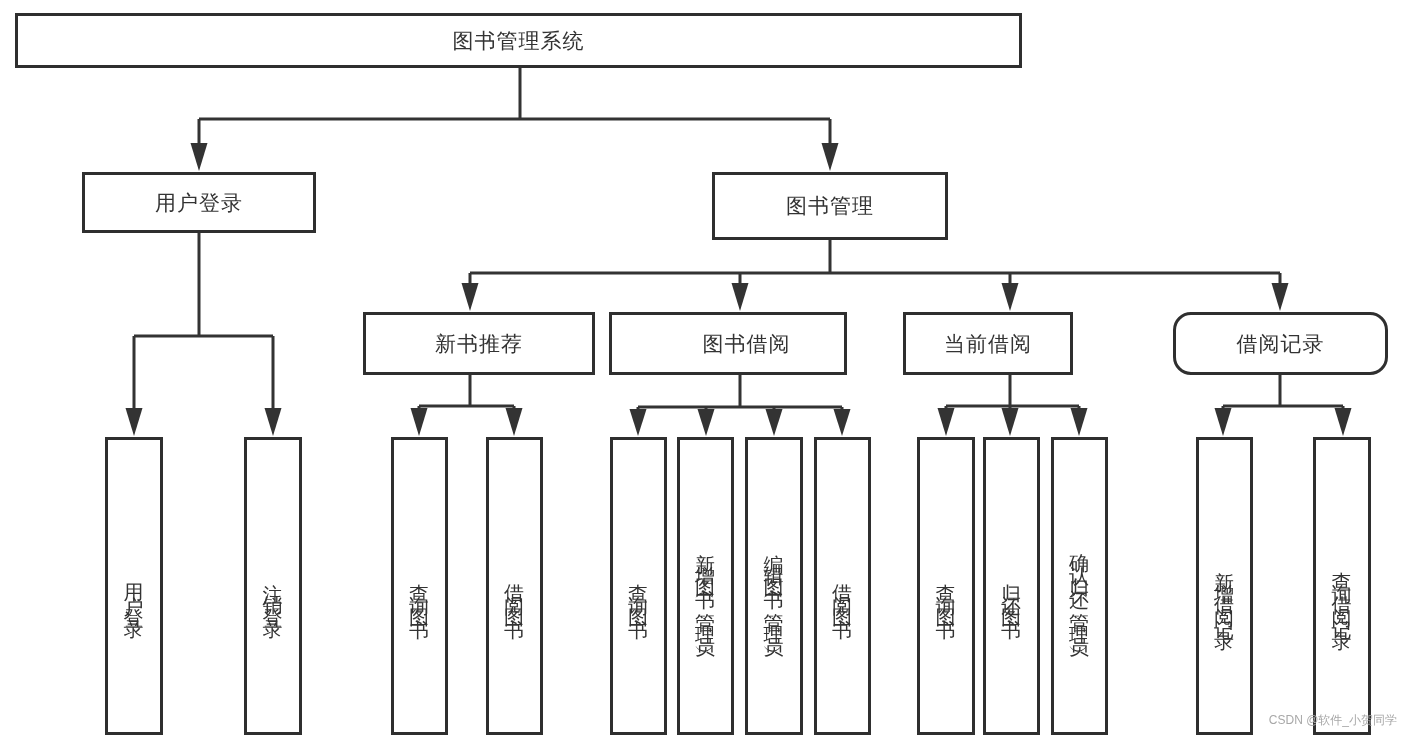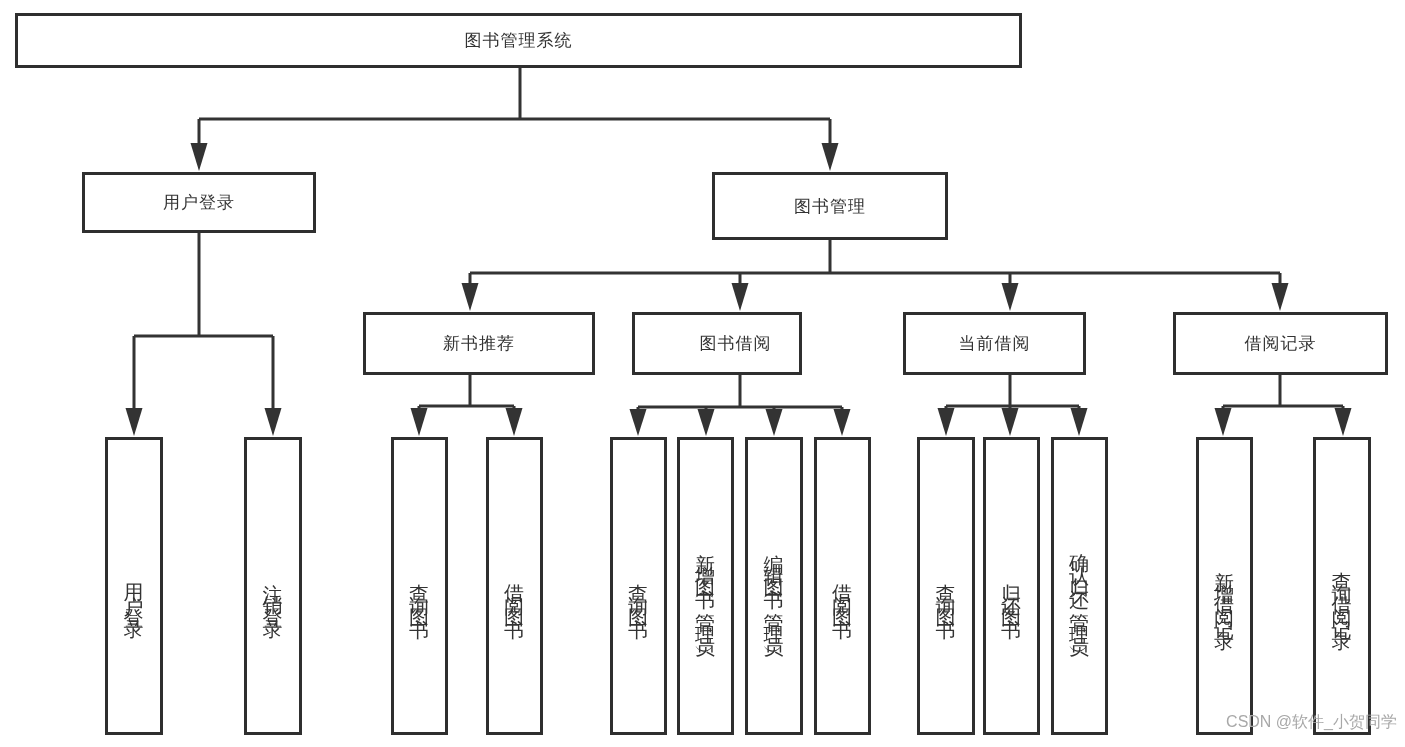--- a/index.html
+++ b/index.html
@@ -25,59 +25,59 @@
     position:absolute;
     box-sizing:border-box;
     background:#ffffff;
     border:3px solid var(--border);
     display:flex;
     align-items:center;
     justify-content:center;
     z-index:2;
   }
   .hlabel{
-    font-size:17px;
+    font-size:21px;
     letter-spacing:1px;
     white-space:nowrap;
     color:var(--text);
   }
   .leaf .vlabel{
     writing-mode:vertical-rl;
     font-size:20px;
     letter-spacing:12px;
     margin-bottom:-12px;
     color:var(--text);
     line-height:1;
   }
   .root{left:15px;top:13px;width:1007px;height:55px;}
   .l2a{left:82px;top:172px;width:234px;height:61px;}
   .l2b{left:712px;top:172px;width:236px;height:68px;}
   .l3{top:312px;height:63px;}
   .l3a{left:363px;width:232px;}
-  .l3b{left:632px;width:170px;padding-left:37px;}
-  .l3c{left:903px;width:183px;}
-  .l3d{left:1173px;width:215px;}
+  .l3b{left:609px;width:238px;padding-left:37px;}
+  .l3c{left:903px;width:170px;}
+  .l3d{left:1173px;width:215px;border-radius:18px;}
   .leaf{top:437px;height:298px;}
   .lf1{left:105px;width:58px;}
   .lf2{left:244px;width:58px;}
   .lf3{left:391px;width:57px;}
   .lf4{left:486px;width:57px;}
   .lf5{left:610px;width:57px;}
   .lf6{left:677px;width:57px;}
   .lf7{left:745px;width:58px;}
   .lf8{left:814px;width:57px;}
   .lf9{left:917px;width:58px;}
   .lf10{left:983px;width:57px;}
   .lf11{left:1051px;width:57px;}
   .lf12{left:1196px;width:57px;}
   .lf13{left:1313px;width:58px;}
   .watermark{
     position:absolute;
     right:8px;top:712px;
-    font-size:16px;
+    font-size:12px;
     color:var(--wm);
     z-index:3;
     white-space:nowrap;
   }
 </style>
 </head>
 <body>
 
 <div id="canvas">
 

